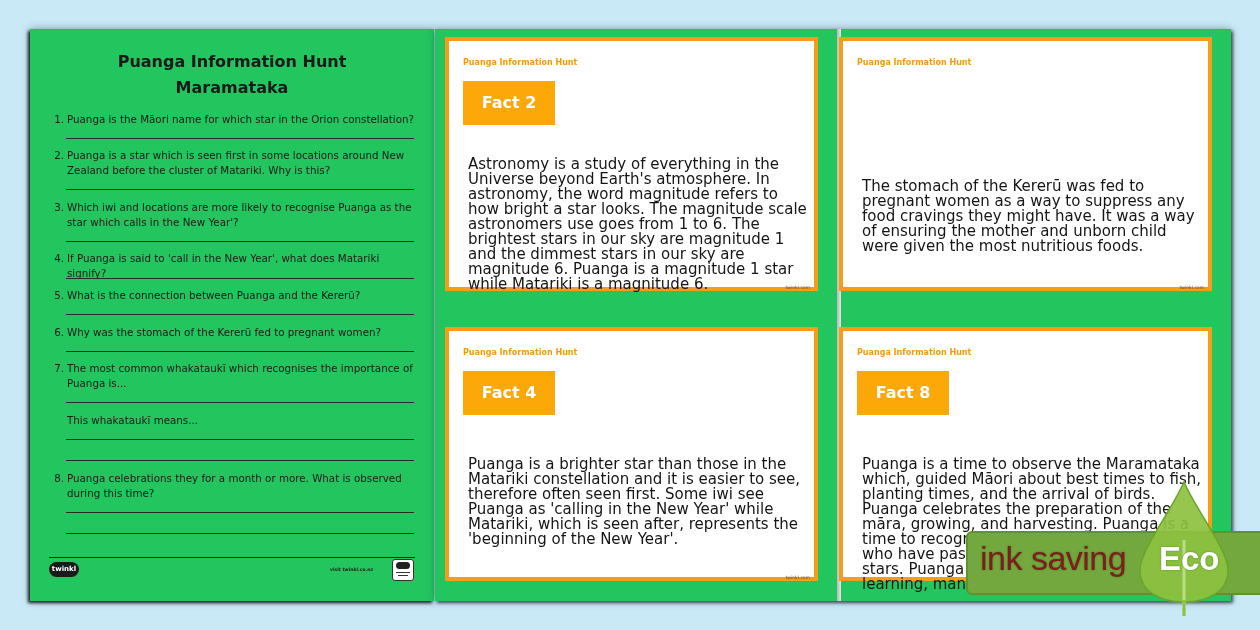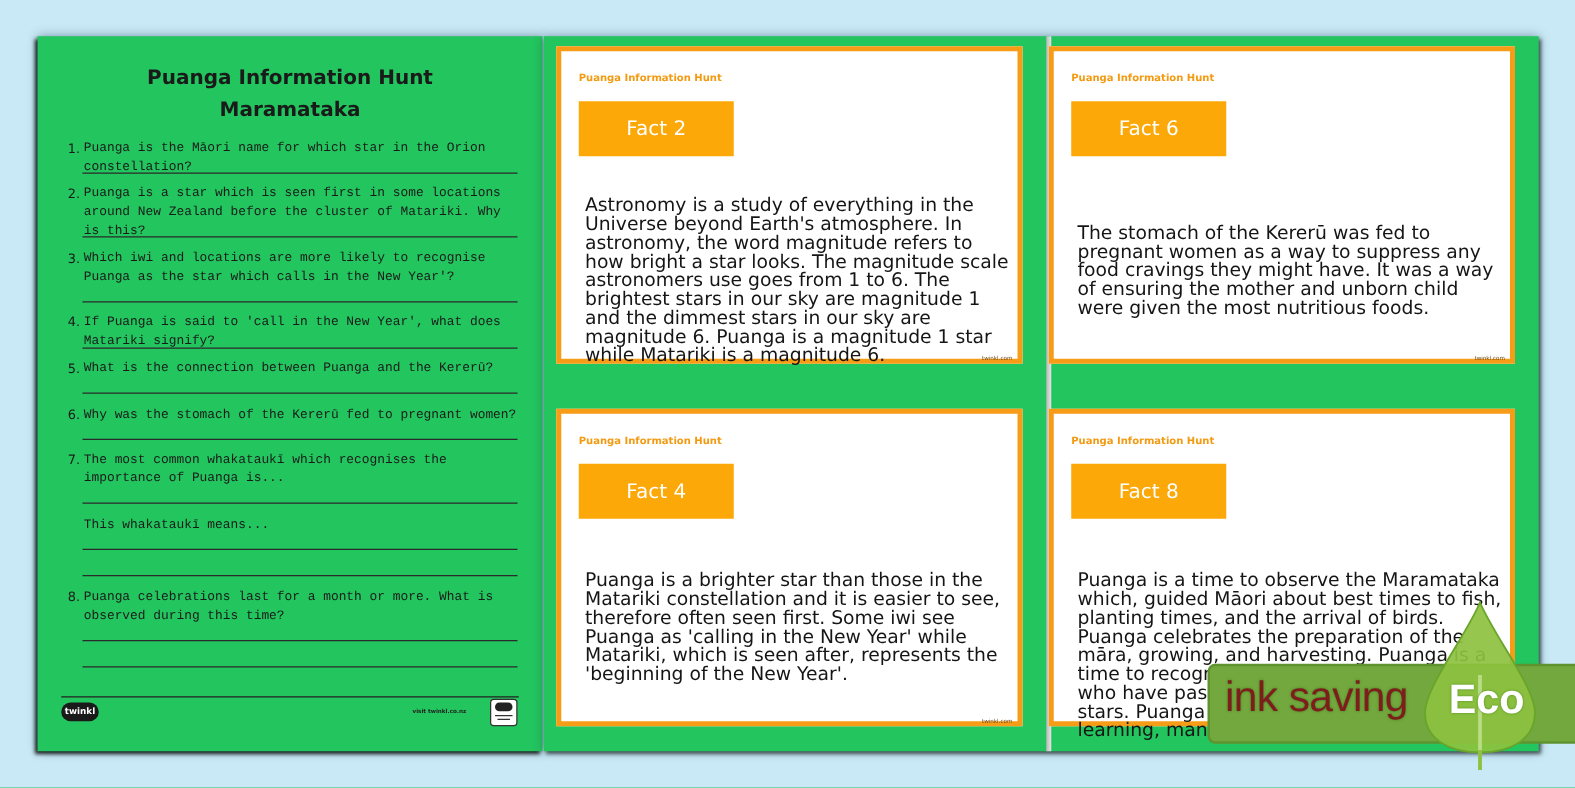--- a/index.html
+++ b/index.html
@@ -21,21 +21,21 @@
       background: linear-gradient(to right, #b8b8b8, #e6e6e6);
     }
 
     
     .ws-title {
       position: absolute; left: 0; width: 404px; top: 20px; text-align: center;
       font-weight: bold; font-size: 16px; line-height: 26px; color: #1a1a1a;
     }
     .q { position: absolute; left: 22px; width: 370px; font-size: 10.3px; line-height: 15px; }
     .q .num { position: absolute; left: 0; width: 12px; text-align: right; }
-    .q .txt { position: absolute; left: 15px; width: 350px; font-family: Liberation Mono, monospace; }
+    .q .txt { position: absolute; left: 15px; width: 350px; }
     .line { position: absolute; left: 36px; width: 348px; height: 1px; background: #2a2a2a; }
     .footer-line { position: absolute; left: 19px; width: 366px; top: 528px; height: 1px; background: #222; }
     .twinkl-logo {
       position: absolute; left: 19px; top: 533px; width: 30px; height: 15px;
       background: #1a1a1a; border-radius: 8px; color: #fff; font-size: 7px;
       font-weight: bold; text-align: center; line-height: 15px;
     }
     .visit { position: absolute; left: 300px; top: 538px; font-size: 4.5px; font-weight: bold; color: #222; }
     .badge-logo {
       position: absolute; left: 362px; top: 530px; width: 20px; height: 20px;
@@ -47,22 +47,22 @@
 
     
     .card {
       position: absolute; width: 373px; height: 254px;
       border: 4px solid #f79c16; box-sizing: border-box; background: #fff;
     }
     .card-sub {
       position: absolute; left: 14px; top: 17px; font-size: 8px; font-weight: bold; color: #f39a11;
     }
     .fact-badge {
-      position: absolute; left: 14px; top: 40px; width: 124px; height: 44px;
-      background: #fba808; color: #fff; font-weight: normal; font-size: 16px;
+      position: absolute; left: 14px; top: 40px; width: 92px; height: 44px;
+      background: #fba808; color: #fff; font-weight: bold; font-size: 16px;
       text-align: center; line-height: 44px;
     }
     .card-body {
       position: absolute; left: 3px; width: 340px; font-size: 15px; line-height: 15px; color: #151515; margin-left: 16px;
     }
     .card-foot {
       position: absolute; right: 4px; bottom: -3px; font-size: 4.5px; color: #6b4a1a;
     }
 
     
@@ -133,21 +133,21 @@
   <div class="line" style="top:373px;"></div>
 
   <div class="q" style="top:384px;">
     <span class="txt">This whakataukī means...</span>
   </div>
   <div class="line" style="top:410px;"></div>
   <div class="line" style="top:431px;"></div>
 
   <div class="q" style="top:442px;">
     <span class="num">8.</span>
-    <span class="txt">Puanga celebrations last for a month or more. What is observed during this time?</span>
+    <span class="txt">Puanga celebrations they for a month or more. What is observed during this time?</span>
   </div>
   <div class="line" style="top:483px;"></div>
   <div class="line" style="top:504px;"></div>
 
   <div class="footer-line"></div>
   <div class="twinkl-logo">twinkl</div>
   <div class="visit">visit twinkl.co.nz</div>
   <div class="badge-logo">
     <div class="cap"></div>
       <div class="l1"></div>
@@ -160,21 +160,20 @@
 
   <div class="card" style="left:10px; top:8px;">
     <div class="card-sub">Puanga Information Hunt</div>
     <div class="fact-badge">Fact 2</div>
     <div class="card-body" style="top:116px;">Astronomy is a study of everything in the Universe beyond Earth's atmosphere. In astronomy, the word magnitude refers to how bright a star looks. The magnitude scale astronomers use goes from 1 to 6. The brightest stars in our sky are magnitude 1 and the dimmest stars in our sky are magnitude 6. Puanga is a magnitude 1 star while Matariki is a magnitude 6.</div>
     <div class="card-foot">twinkl.com</div>
   </div>
 
   <div class="card" style="left:404px; top:8px;">
     <div class="card-sub">Puanga Information Hunt</div>
-    <div class="fact-badge">Fact 6</div>
     <div class="card-body" style="top:138px;">The stomach of the Kererū was fed to pregnant women as a way to suppress any food cravings they might have. It was a way of ensuring the mother and unborn child were given the most nutritious foods.</div>
     <div class="card-foot">twinkl.com</div>
   </div>
 
   <div class="card" style="left:10px; top:298px;">
     <div class="card-sub">Puanga Information Hunt</div>
     <div class="fact-badge">Fact 4</div>
     <div class="card-body" style="top:126px;">Puanga is a brighter star than those in the Matariki constellation and it is easier to see, therefore often seen first. Some iwi see Puanga as 'calling in the New Year' while Matariki, which is seen after, represents the 'beginning of the New Year'.</div>
     <div class="card-foot">twinkl.com</div>
   </div>

